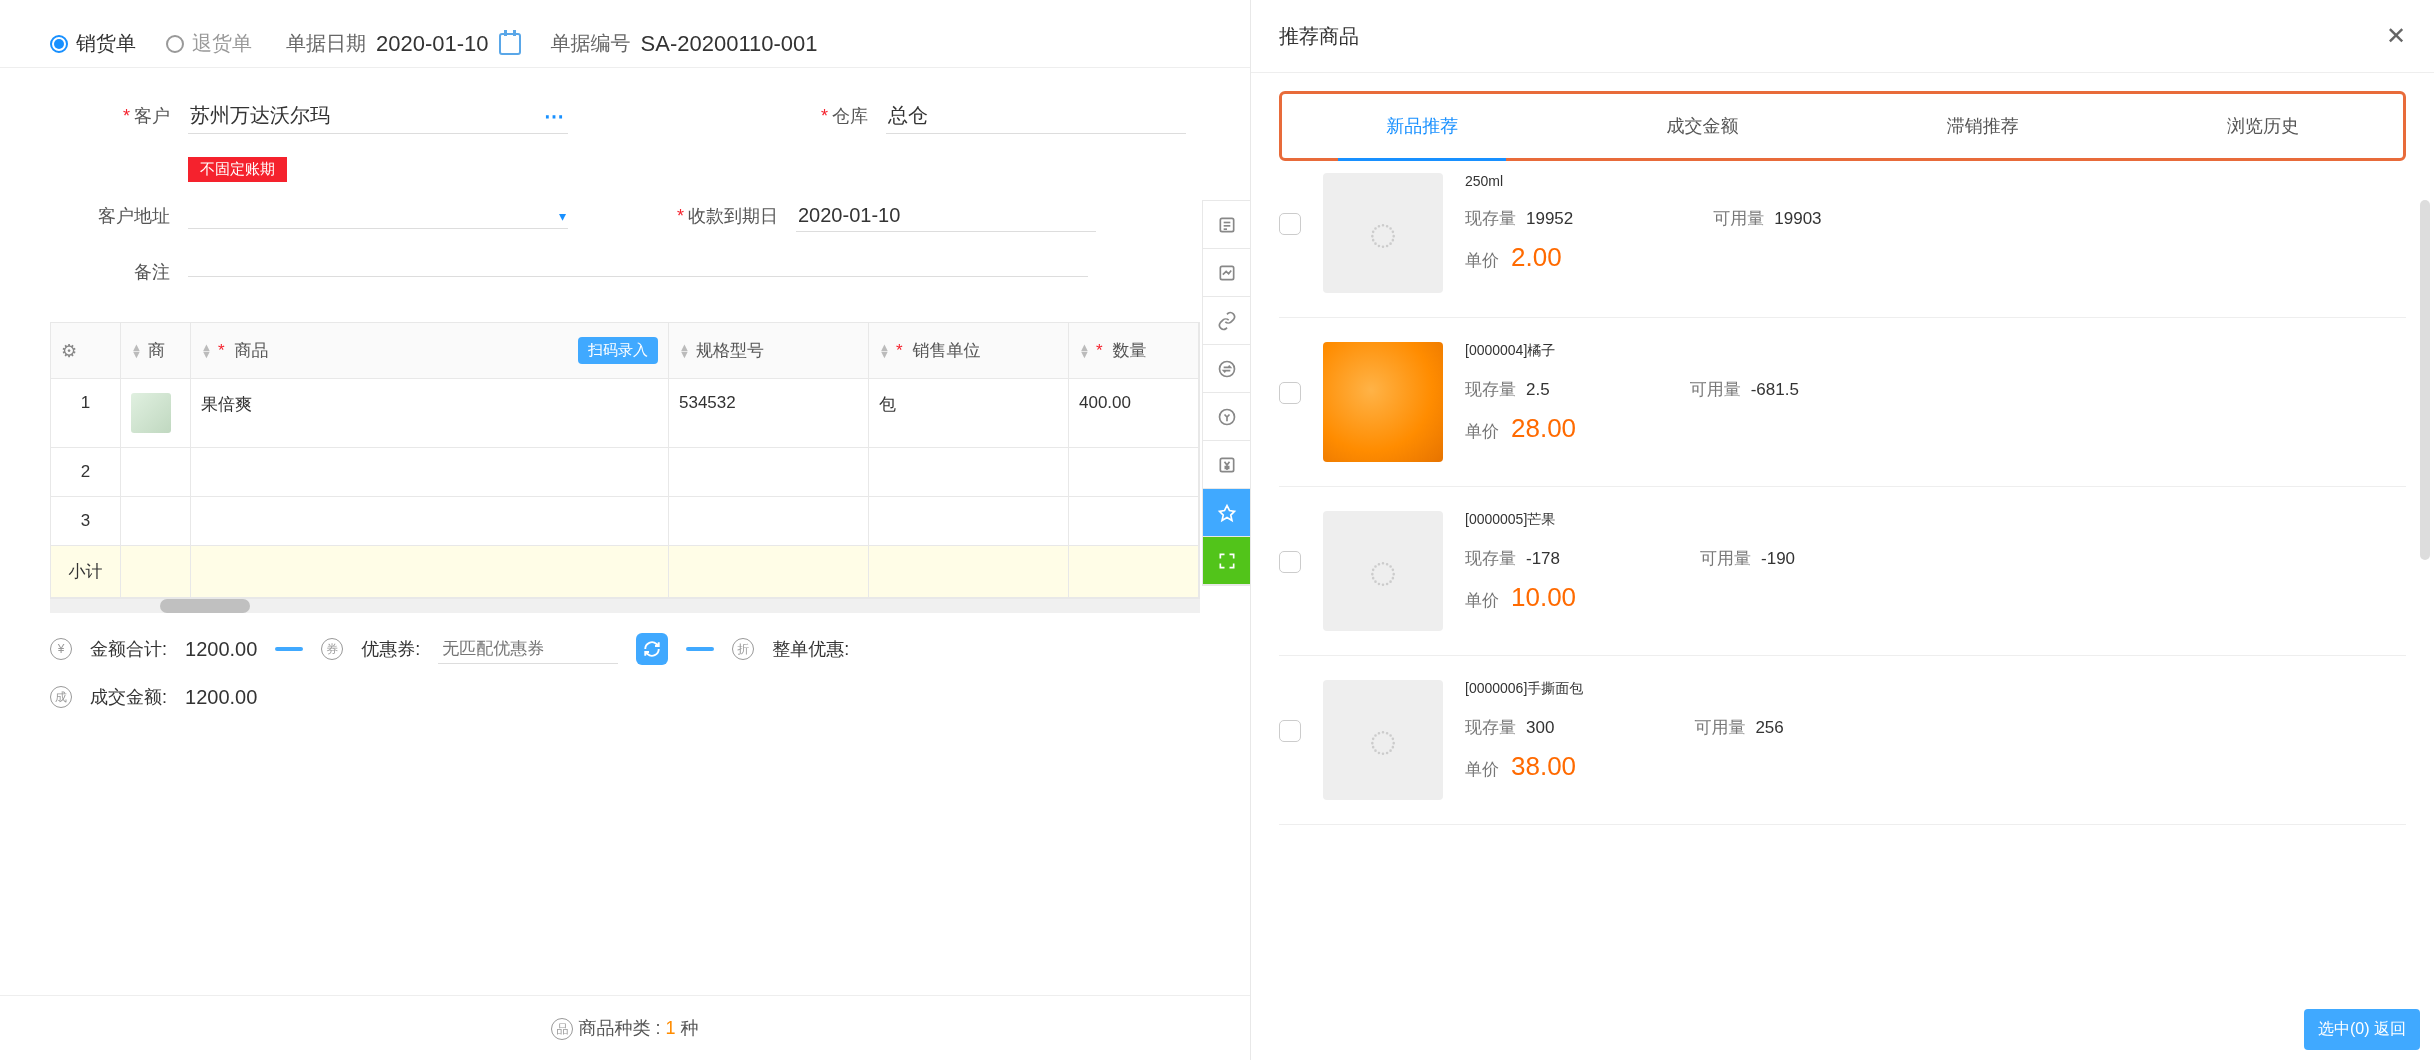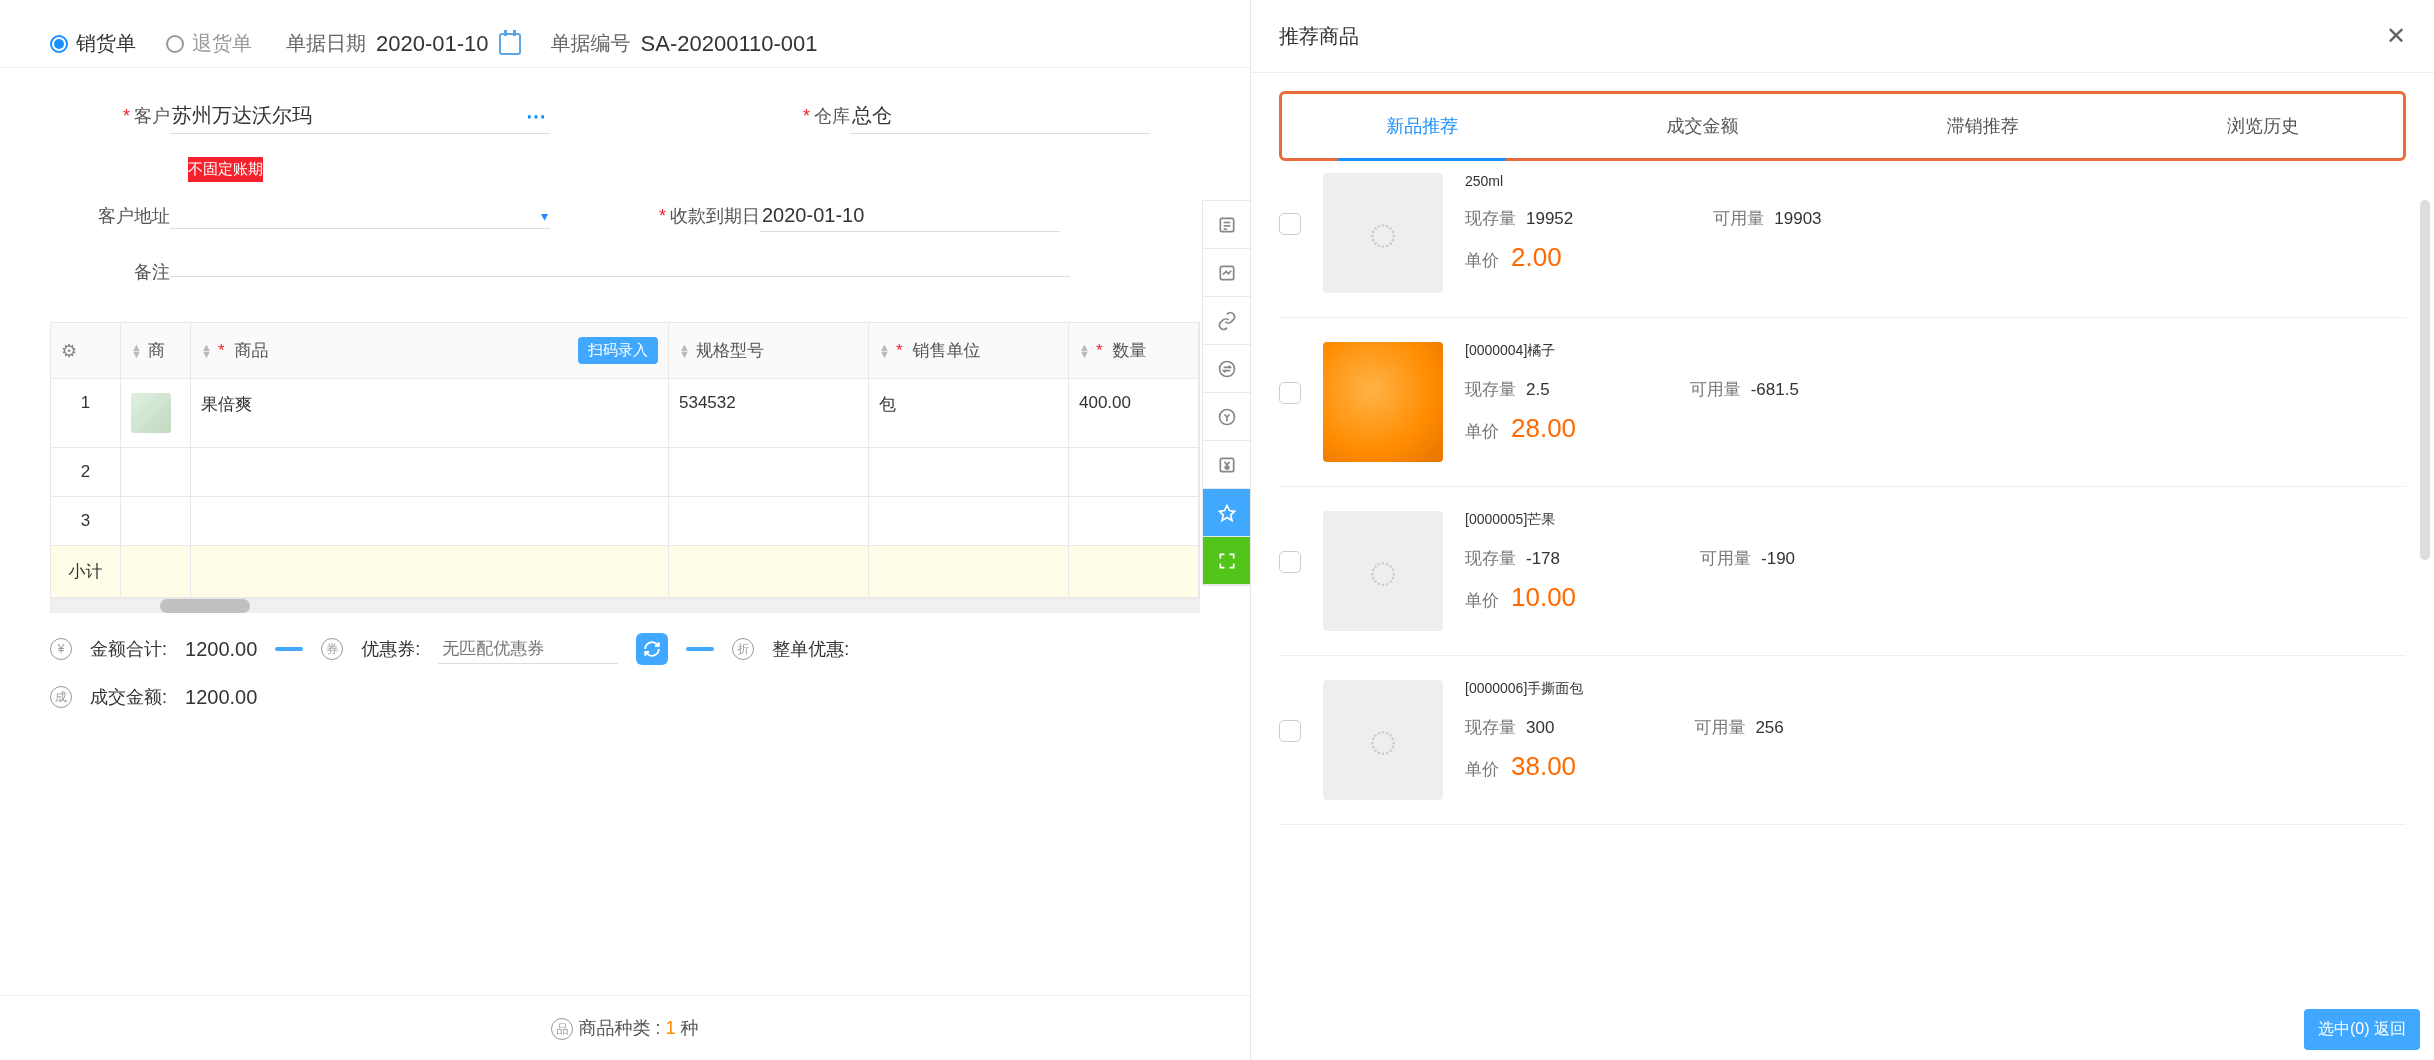--- a/index.html
+++ b/index.html
@@ -16,28 +16,28 @@
 .radio-dot { width: 10px; height: 10px; background: #1890ff; border-radius: 50%; }
 .doc-meta { display: flex; align-items: center; gap: 10px; font-size: 20px; color: #666; }
 .doc-meta .val { color: #333; }
 .cal-icon { width: 22px; height: 22px; border: 2px solid #5aa7e8; border-radius: 3px; position: relative; }
 .cal-icon::before { content:""; position:absolute; top:-5px; left:3px; width:3px; height:6px; background:#5aa7e8; }
 .cal-icon::after { content:""; position:absolute; top:-5px; right:3px; width:3px; height:6px; background:#5aa7e8; }
 
 
 .form { padding: 30px 50px 10px; }
 .form-row { display: flex; align-items: center; margin-bottom: 28px; gap: 90px; }
-.field { display: flex; align-items: center; }
+.field { display: flex; align-items: center; gap: 18px; }
 .label { width: 120px; text-align: right; font-size: 18px; color: #555; }
 .req { color: #f5222d; margin-right: 4px; }
 .input-like { min-width: 300px; border-bottom: 1px solid #ddd; padding: 4px 2px; font-size: 20px; color: #333; display:flex; align-items:center; justify-content:space-between; }
 .input-like.wide { min-width: 380px; }
 .more-dots { color:#1890ff; letter-spacing:2px; font-weight:bold; }
 .chev { color:#1890ff; font-size:14px; }
-.badge { background:#f5222d; color:#fff; padding:3px 0; font-size:15px; display:inline-block; margin-left:138px; margin-top:-20px; }
+.badge { background:#f5222d; color:#fff; padding:3px 12px; font-size:15px; display:inline-block; margin-left:138px; margin-top:-20px; }
 
 
 .grid { margin: 0 50px; border: 1px solid #e8e8e8; }
 .grid-head { display:flex; background:#fafafa; border-bottom:1px solid #e8e8e8; }
 .grid-head .cell { padding: 14px 10px; border-right:1px solid #e8e8e8; font-size:17px; color:#555; display:flex; align-items:center; gap:6px; position:relative; }
 .sort { color:#bbb; font-size:11px; line-height:7px; display:inline-flex; flex-direction:column; }
 .grid-row { display:flex; border-bottom:1px solid #e8e8e8; }
 .grid-row .cell { padding: 14px 10px; border-right:1px solid #e8e8e8; font-size:17px; }
 .c-idx{width:70px; text-align:center;} .c-img{width:70px;} .c-prod{flex:1; min-width:350px;} .c-spec{width:200px;} .c-unit{width:200px;} .c-qty{width:130px;}
 .gear{color:#888; font-size:18px;}

